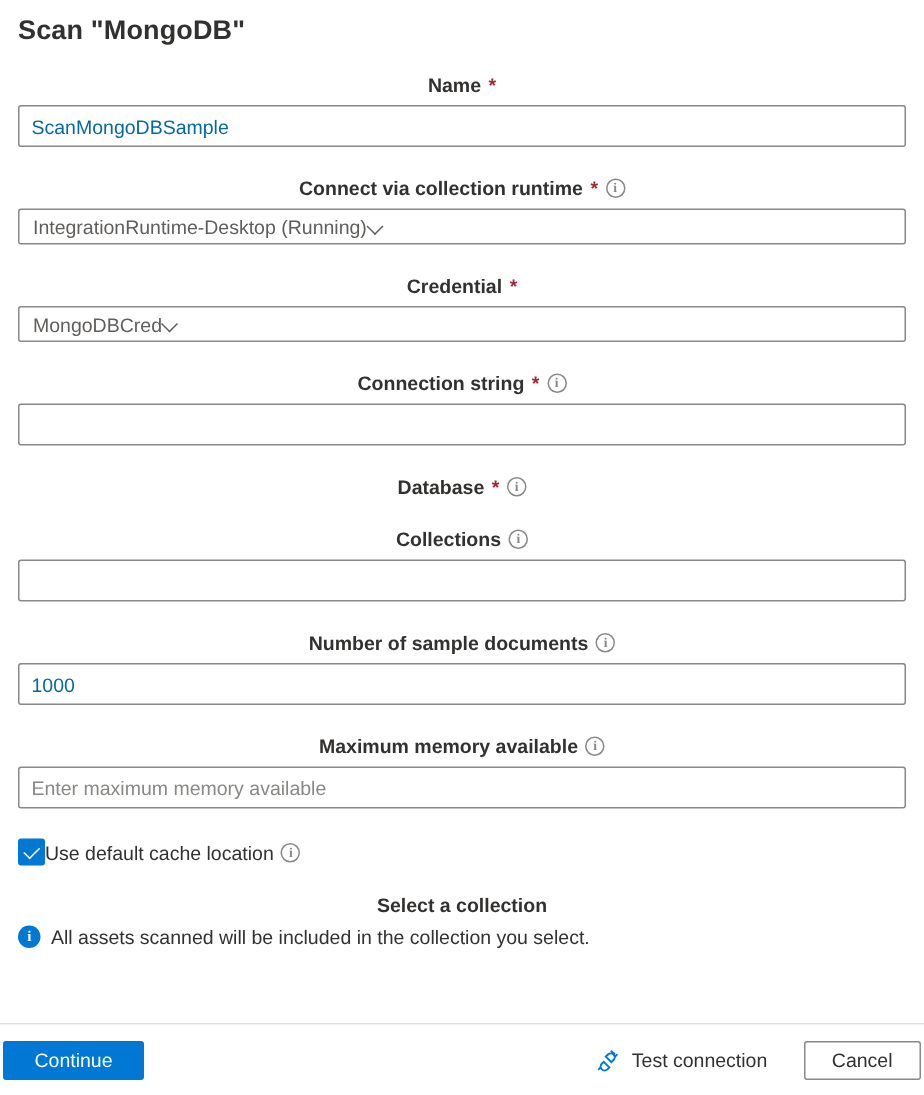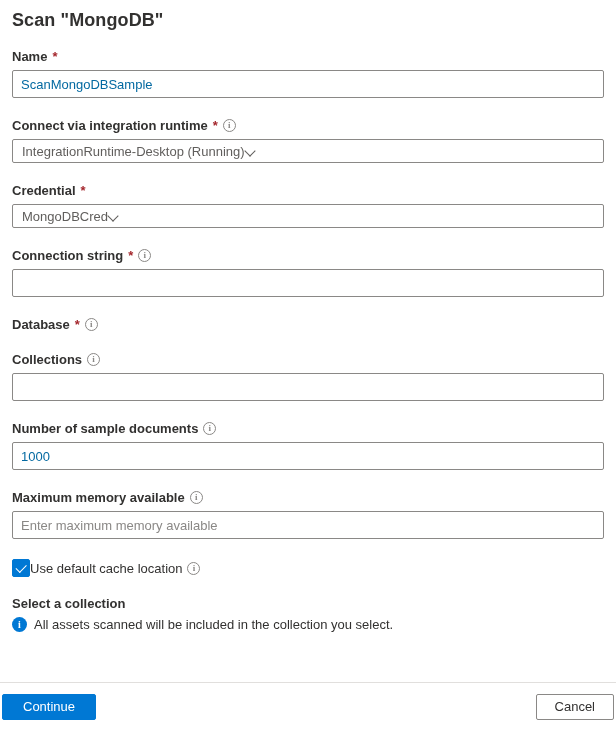--- a/index.html
+++ b/index.html
@@ -22,20 +22,21 @@
   }
   .field { margin-bottom: 20px; }
   .label-row {
     display: flex;
     align-items: center;
     gap: 5px;
     margin-bottom: 6px;
     font-size: 13px;
     font-weight: 600;
     color: #323130;
+    justify-content: center;
   }
   .star { color: #a4262c; font-weight: 600; }
   .info-icon {
     display: inline-flex;
     align-items: center;
     justify-content: center;
     width: 13px; height: 13px;
     border: 1px solid #8a8886;
     border-radius: 50%;
     color: #8a8886;
@@ -193,21 +194,21 @@
   <div class="field">
     <div class="label-row">
       <span>Name</span>
       <span class="star">*</span>
     </div>
     <input class="text-input" value="ScanMongoDBSample" style="">
   </div>
 
   <div class="field">
     <div class="label-row">
-      <span>Connect via integration runtime</span>
+      <span>Connect via collection runtime</span>
       <span class="star">*</span>
       <span class="info-icon">i</span>
     </div>
     <div class="dropdown">
       <span>IntegrationRuntime-Desktop (Running)</span>
       <span class="chevron"></span>
     </div>
   </div>
 
   <div class="field">
@@ -279,15 +280,30 @@
     <div class="collection-note">
       <span class="info-filled-icon">i</span>
       <span>All assets scanned will be included in the collection you select.</span>
     </div>
   </div>
 </div>
 
 <div class="footer">
   <button class="btn btn-primary">Continue</button>
   <div class="footer-right">
+    <button class="btn btn-link">
+      <span class="plug-icon">
+        <svg width="16" height="16" viewBox="0 0 16 16" fill="none">
+          <g stroke="#0078d4" stroke-width="1.3" stroke-linecap="round">
+            <path d="M2.2 13.8 L4.6 11.4"></path>
+            <path d="M11.4 4.6 L12.6 3.4"></path>
+            <path d="M13.0 5.4 L14.2 4.2"></path>
+            <path d="M10.6 1.8 L11.8 3.0"></path>
+            <path d="M4.2 10.2 a2.6 2.6 0 0 0 3.7 3.7 l1.3-1.3 -3.7-3.7 z" fill="#ffffff"></path>
+            <path d="M6.9 5.4 l3.7 3.7 1.4-1.4 a2.6 2.6 0 0 0 -3.7-3.7 z" fill="#ffffff"></path>
+          </g>
+        </svg>
+      </span>
+      <span>Test connection</span>
+    </button>
     <button class="btn btn-default">Cancel</button>
   </div>
 </div>
 
 </body></html>

